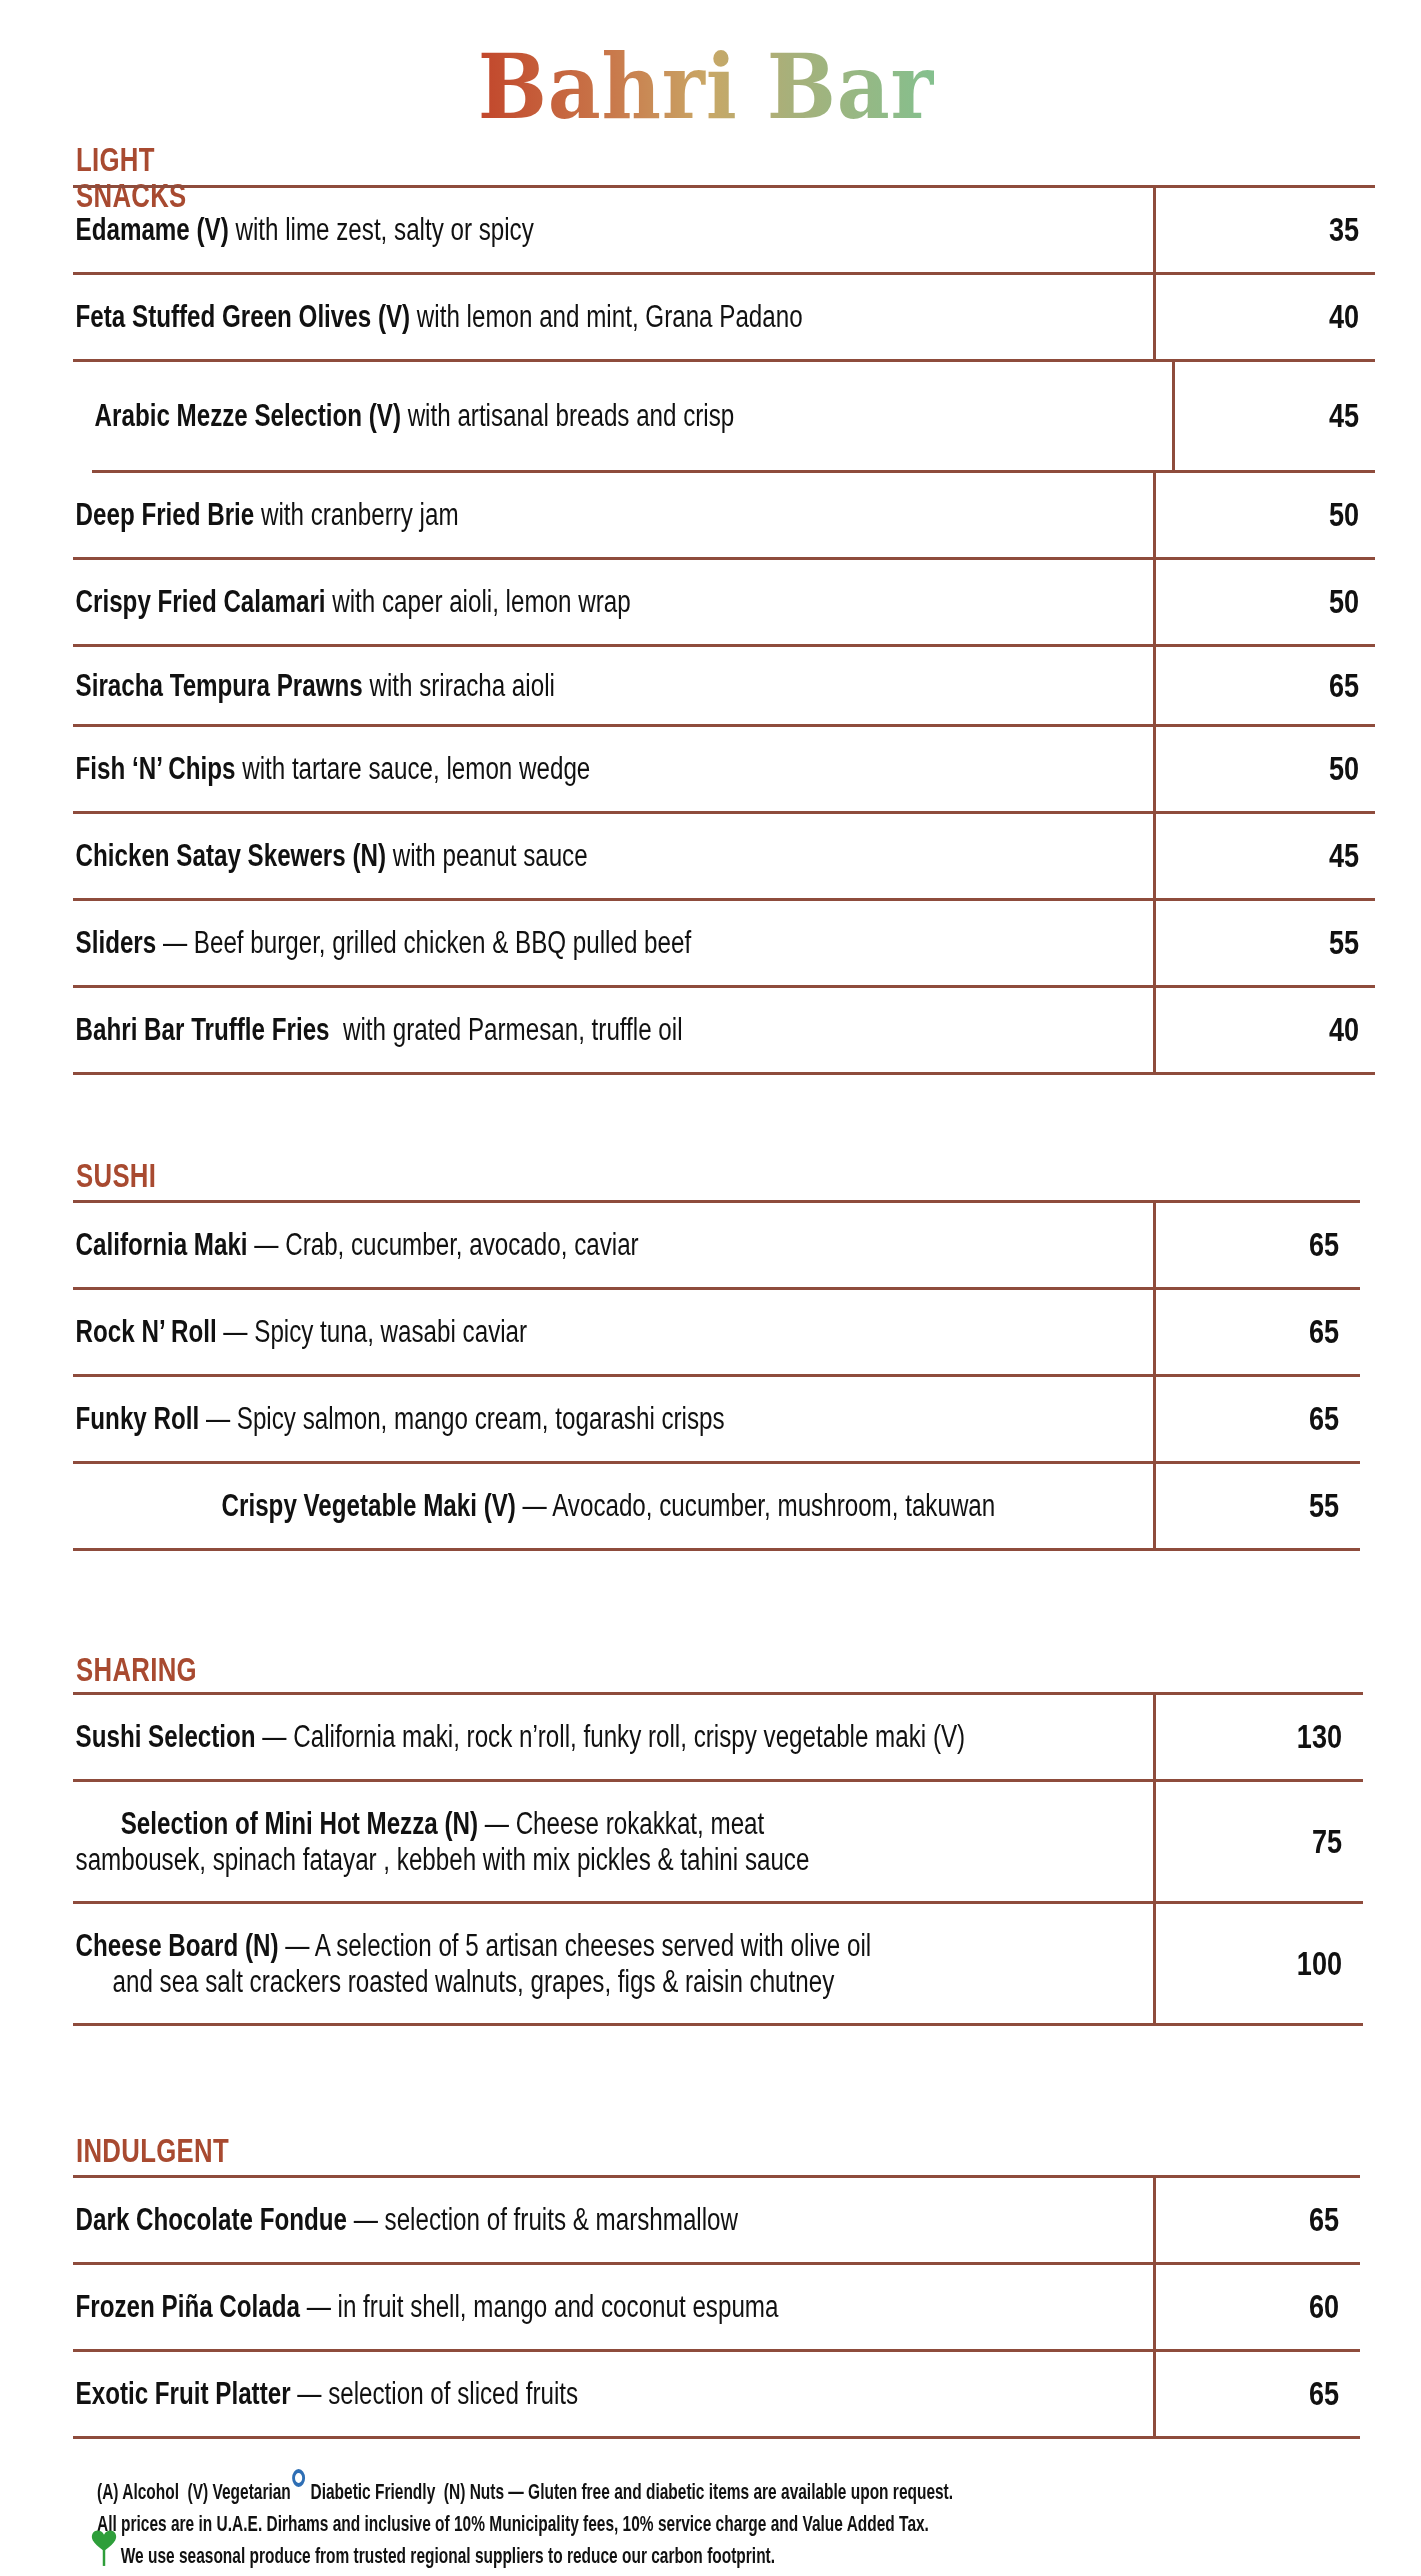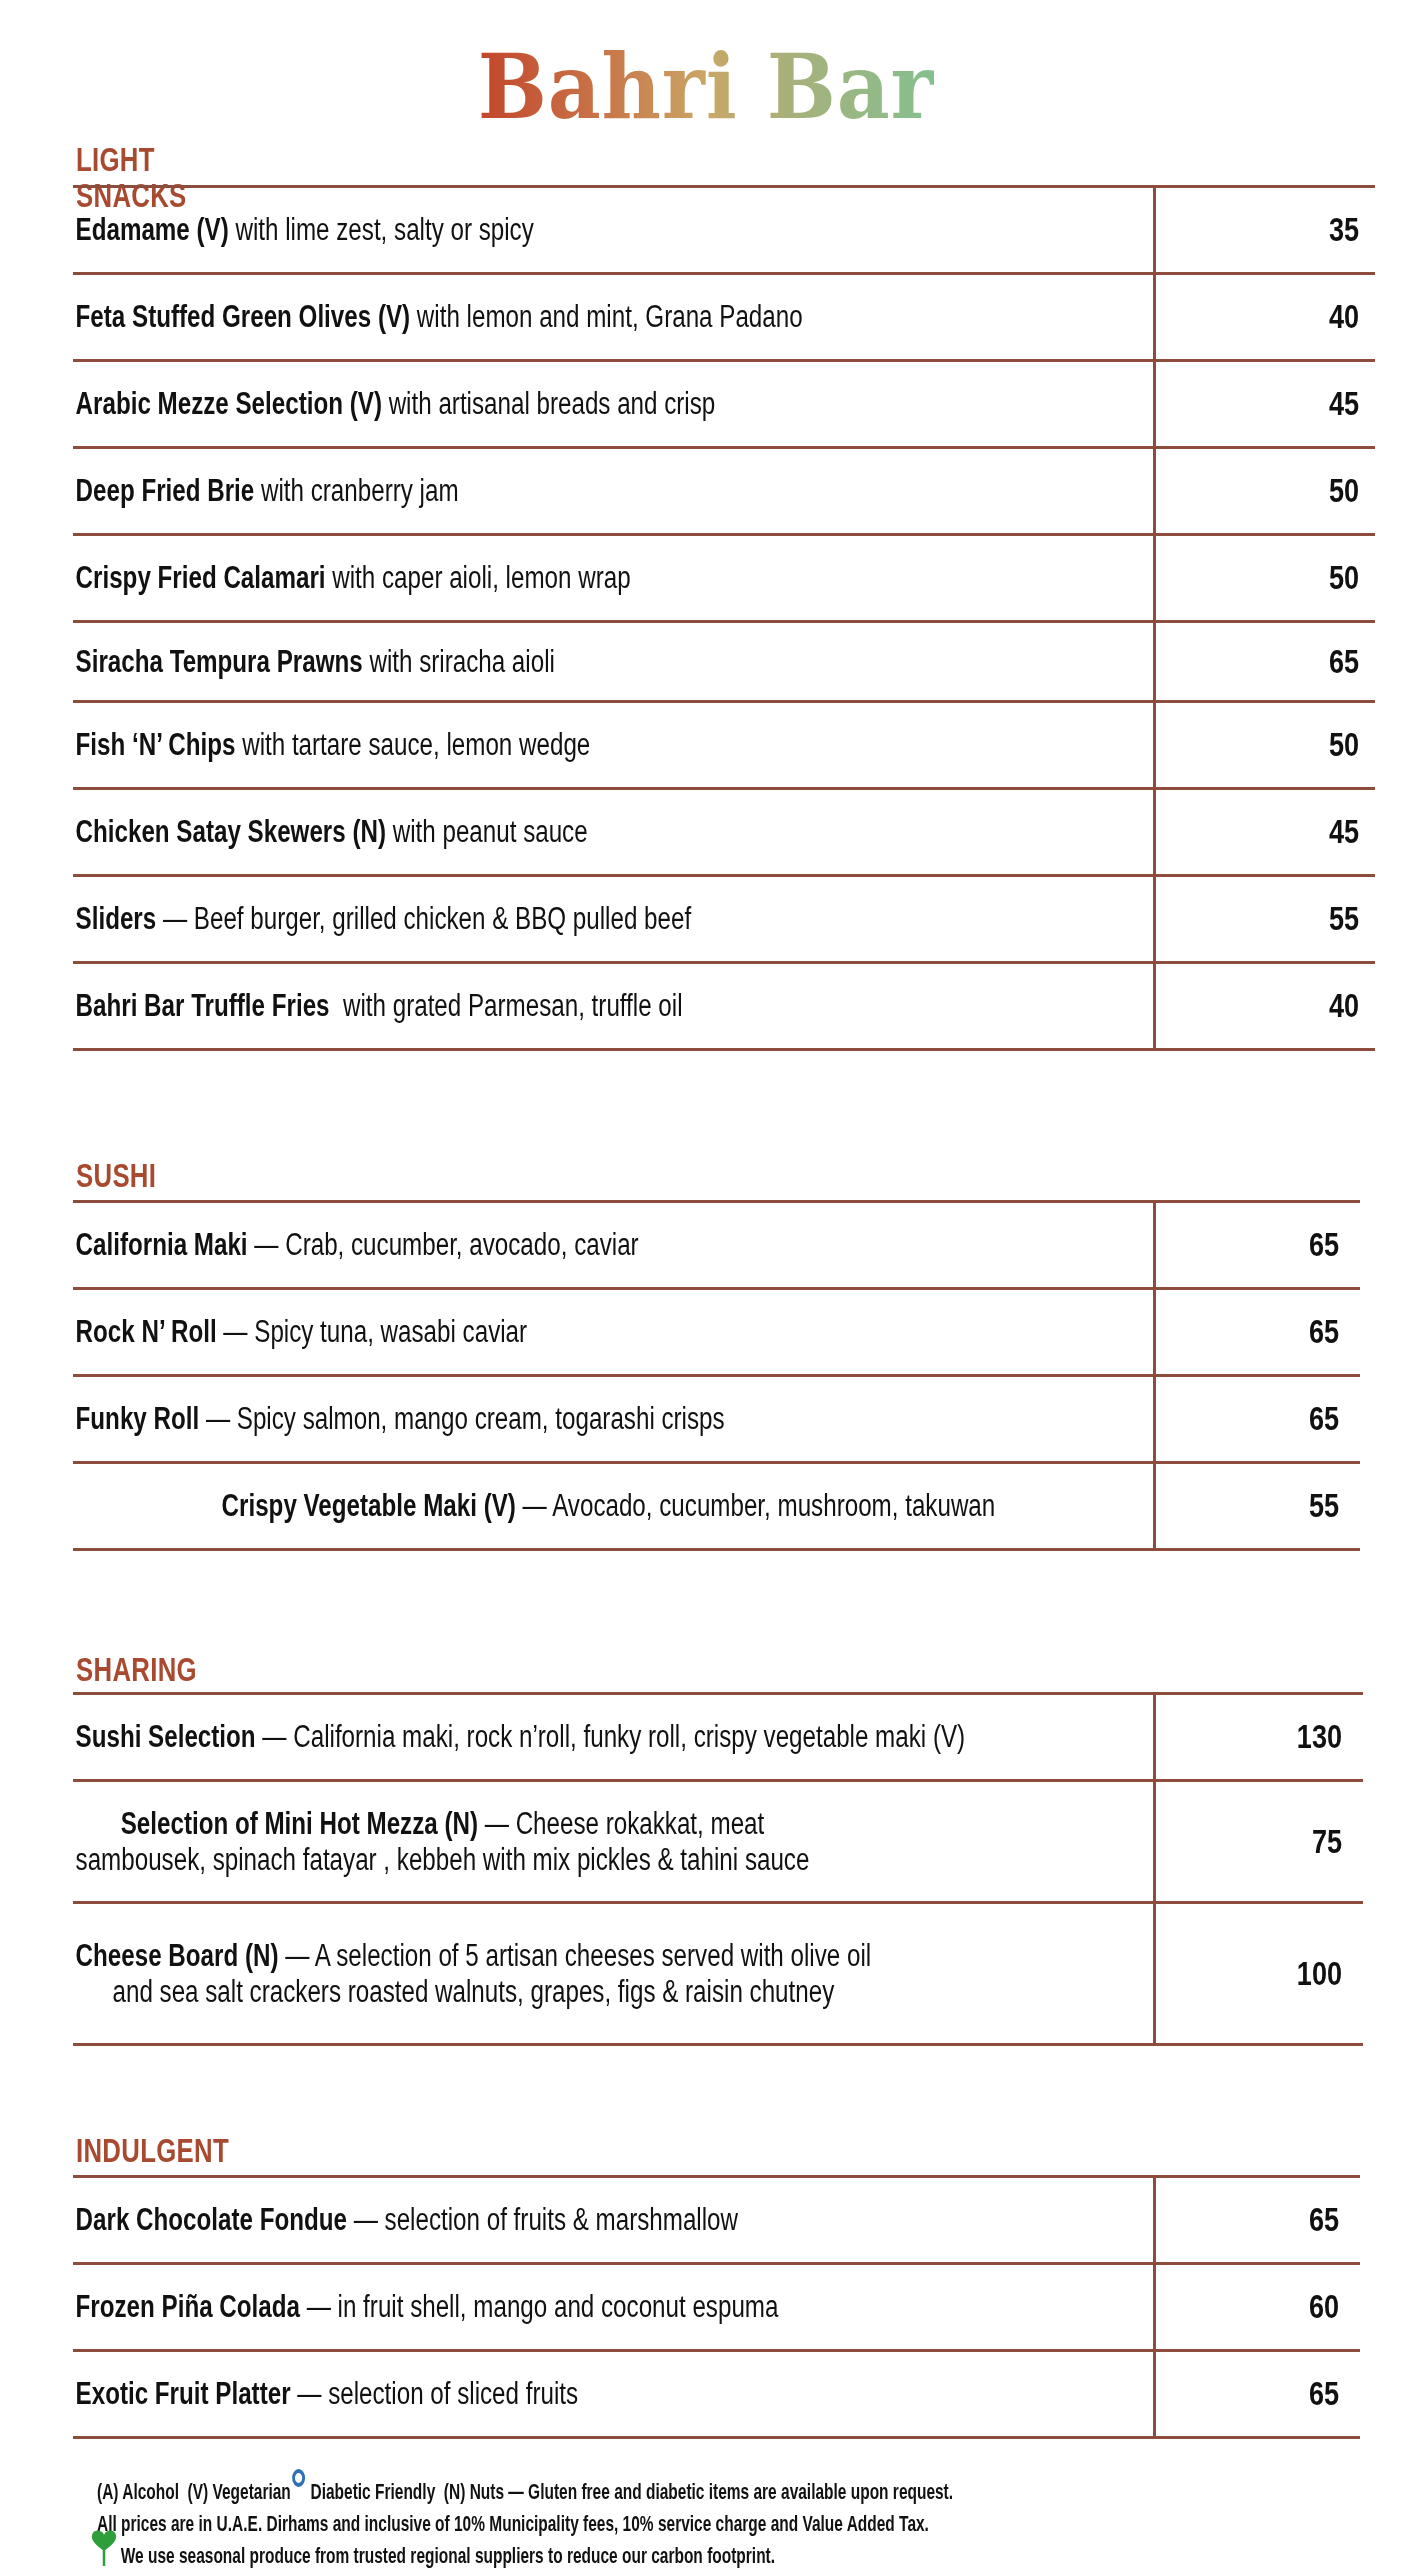--- a/index.html
+++ b/index.html
@@ -62,21 +62,21 @@
     <div class="row" style="height:87px;">
         <div class="desc"><b>Edamame (V)</b><span class="rest"> with lime zest, salty or spicy</span></div>
         <div class="divider" style="left:1080px;"></div>
         <div class="price" style="width:165px; right:16.5px;">35</div>
       </div>
     <div class="row" style="height:87px;">
         <div class="desc"><b>Feta Stuffed Green Olives (V)</b><span class="rest"> with lemon and mint, Grana Padano</span></div>
         <div class="divider" style="left:1080px;"></div>
         <div class="price" style="width:165px; right:16.5px;">40</div>
       </div>
-    <div class="row" style="height:87px;">
+    <div class="row" style="height:111px;margin-left:19px;">
         <div class="desc"><b>Arabic Mezze Selection (V)</b><span class="rest"> with artisanal breads and crisp</span></div>
         <div class="divider" style="left:1080px;"></div>
         <div class="price" style="width:165px; right:16.5px;">45</div>
       </div>
     <div class="row" style="height:87px;">
         <div class="desc"><b>Deep Fried Brie</b><span class="rest"> with cranberry jam</span></div>
         <div class="divider" style="left:1080px;"></div>
         <div class="price" style="width:165px; right:16.5px;">50</div>
       </div>
     <div class="row" style="height:87px;">
@@ -144,21 +144,21 @@
     <div class="row" style="height:87px;">
         <div class="desc"><b>Sushi Selection</b><span class="rest"> — California maki, rock n’roll, funky roll, crispy vegetable maki (V)</span></div>
         <div class="divider" style="left:1080px;"></div>
         <div class="price" style="width:165px; right:21.5px;">130</div>
       </div>
     <div class="row" style="height:122px;">
         <div class="desc" style="line-height:36px;"><b>Selection of Mini Hot Mezza (N)</b><span class="rest"> — Cheese rokakkat, meat</span><br><span class="rest">sambousek, spinach fatayar , kebbeh with mix pickles &amp; tahini sauce</span></div>
         <div class="divider" style="left:1080px;"></div>
         <div class="price" style="width:165px; right:21.5px;">75</div>
       </div>
-    <div class="row" style="height:142px;">
+    <div class="row" style="height:122px;">
         <div class="desc" style="line-height:36px;"><b>Cheese Board (N)</b><span class="rest"> — A selection of 5 artisan cheeses served with olive oil</span><br><span class="rest">and sea salt crackers roasted walnuts, grapes, figs &amp; raisin chutney</span></div>
         <div class="divider" style="left:1080px;"></div>
         <div class="price" style="width:165px; right:21.5px;">100</div>
       </div>
   </div>
 </div>
 
 <div class="section" style="top:0;">
   <div class="section-title" style="top:2133px;">INDULGENT</div>
   <div class="table" style="top:2175px; width:1287px;text-align:right;">

